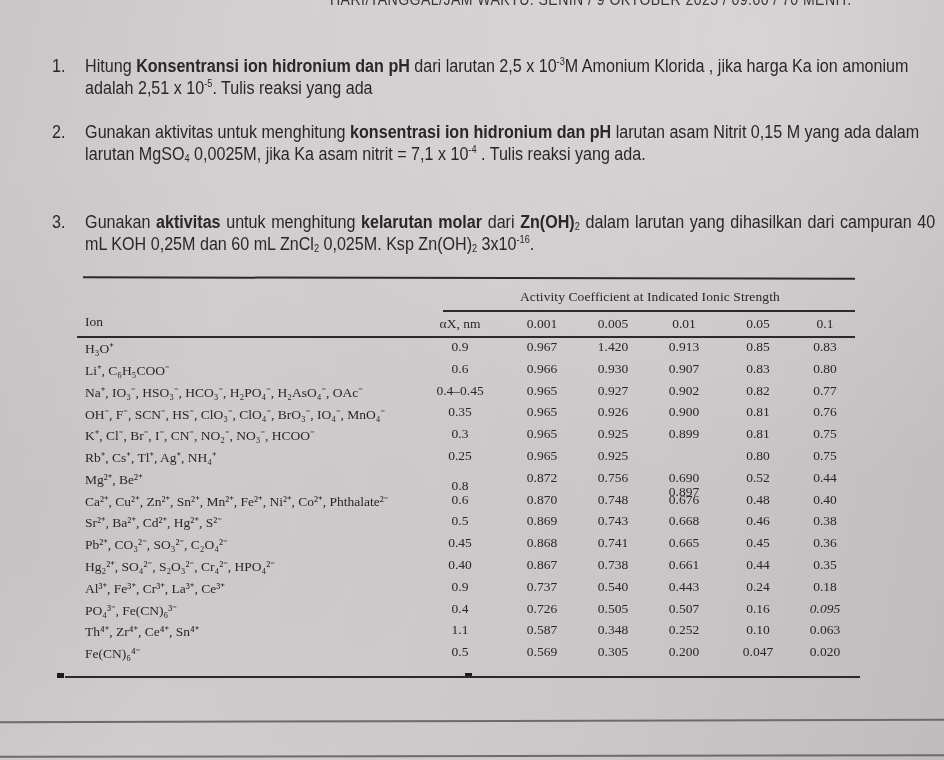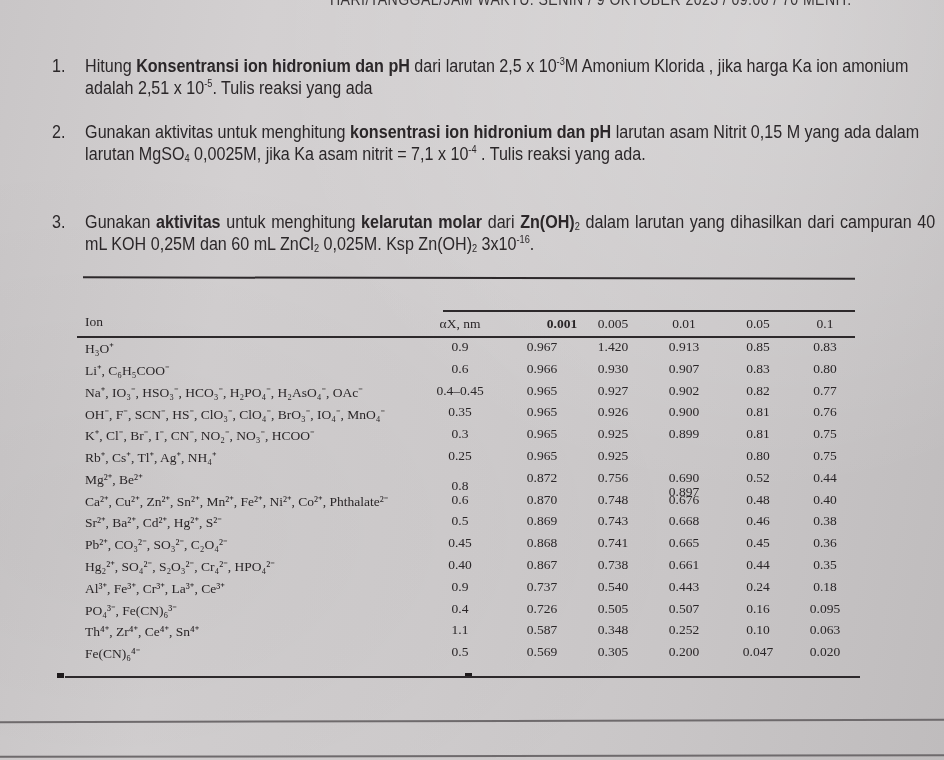--- a/index.html
+++ b/index.html
@@ -123,25 +123,26 @@
 
 <div class="question q3">
   <span class="num">3.</span>
   <div class="body" style="text-align: justify; text-align-last: left;">
     <span>Gunakan </span><b>aktivitas</b><span> untuk menghitung </span><b>kelarutan molar</b><span>  dari </span><b>Zn(OH)</b><sub>2</sub><span> dalam larutan yang dihasilkan dari campuran 40 mL KOH 0,25M dan 60 mL ZnCl</span><sub>2</sub><span> 0,025M. Ksp Zn(OH)</span><sub>2</sub><span> 3x10</span><sup>-16</sup><span>.</span>
   </div>
 </div>
 
 <div class="tbl-wrap" id="tbl">
   <div class="rule top"></div>
+  <div class="cell grp-title">Activity Coefficient at Indicated Ionic Strength</div>
   <div class="rule grp"></div>
 
   <div class="cell hdr-cell ion-cell" style="top:39px;">Ion</div>
   <div class="cell hdr-cell num-cell" style="left:360px;">αX, nm</div>
-  <div class="cell hdr-cell num-cell" style="left:462px;font-weight:bold;">0.001</div>
+  <div class="cell hdr-cell num-cell" style="left:442px;">0.001</div>
   <div class="cell hdr-cell num-cell" style="left:513px;">0.005</div>
   <div class="cell hdr-cell num-cell" style="left:584px;">0.01</div>
   <div class="cell hdr-cell num-cell" style="left:658px;">0.05</div>
   <div class="cell hdr-cell num-cell" style="left:725px;">0.1</div>
   <div class="rule hdr"></div>
 
   <div id="rows">
       <div class="cell ion-cell" style="top: 64px;">H₃O⁺</div>
       <div class="cell num-cell" style="left: 360px; top: 64px;">0.9</div>
       <div class="cell num-cell" style="left: 442px; top: 64px;">0.967</div>
@@ -225,21 +226,21 @@
       <div class="cell num-cell" style="left: 513px; top: 303.8px;">0.540</div>
       <div class="cell num-cell" style="left: 584px; top: 303.8px;">0.443</div>
       <div class="cell num-cell" style="left: 658px; top: 303.8px;">0.24</div>
       <div class="cell num-cell" style="left: 725px; top: 303.8px;">0.18</div>
       <div class="cell ion-cell" style="top: 325.6px;">PO₄³⁻, Fe(CN)₆³⁻</div>
       <div class="cell num-cell" style="left: 360px; top: 325.6px;">0.4</div>
       <div class="cell num-cell" style="left: 442px; top: 325.6px;">0.726</div>
       <div class="cell num-cell" style="left: 513px; top: 325.6px;">0.505</div>
       <div class="cell num-cell" style="left: 584px; top: 325.6px;">0.507</div>
       <div class="cell num-cell" style="left: 658px; top: 325.6px;">0.16</div>
-      <div class="cell num-cell" style="left: 725px; top: 325.6px;">0.095</div>
+      <div class="cell num-cell" style="left: 725px; top: 325.6px; font-style: italic;">0.095</div>
       <div class="cell ion-cell" style="top: 347.4px;">Th⁴⁺, Zr⁴⁺, Ce⁴⁺, Sn⁴⁺</div>
       <div class="cell num-cell" style="left: 360px; top: 347.4px;">1.1</div>
       <div class="cell num-cell" style="left: 442px; top: 347.4px;">0.587</div>
       <div class="cell num-cell" style="left: 513px; top: 347.4px;">0.348</div>
       <div class="cell num-cell" style="left: 584px; top: 347.4px;">0.252</div>
       <div class="cell num-cell" style="left: 658px; top: 347.4px;">0.10</div>
       <div class="cell num-cell" style="left: 725px; top: 347.4px;">0.063</div>
       <div class="cell ion-cell" style="top: 369.2px;">Fe(CN)₆⁴⁻</div>
       <div class="cell num-cell" style="left: 360px; top: 369.2px;">0.5</div>
       <div class="cell num-cell" style="left: 442px; top: 369.2px;">0.569</div>

